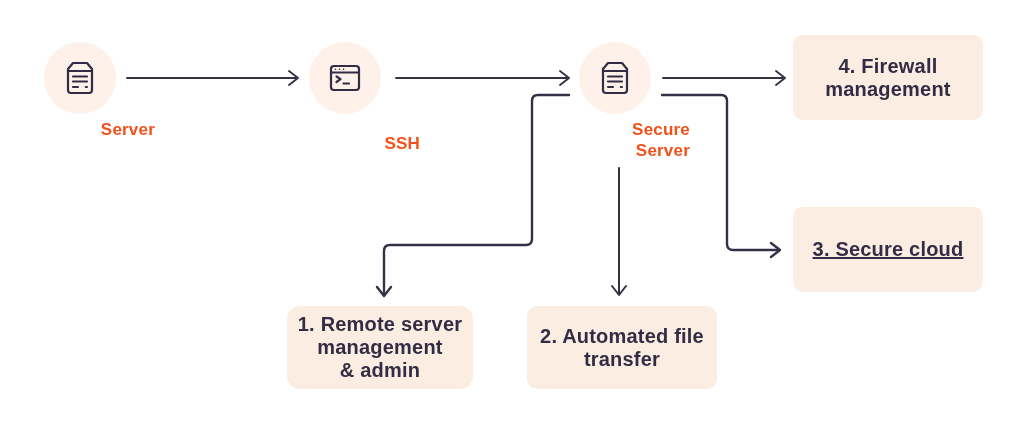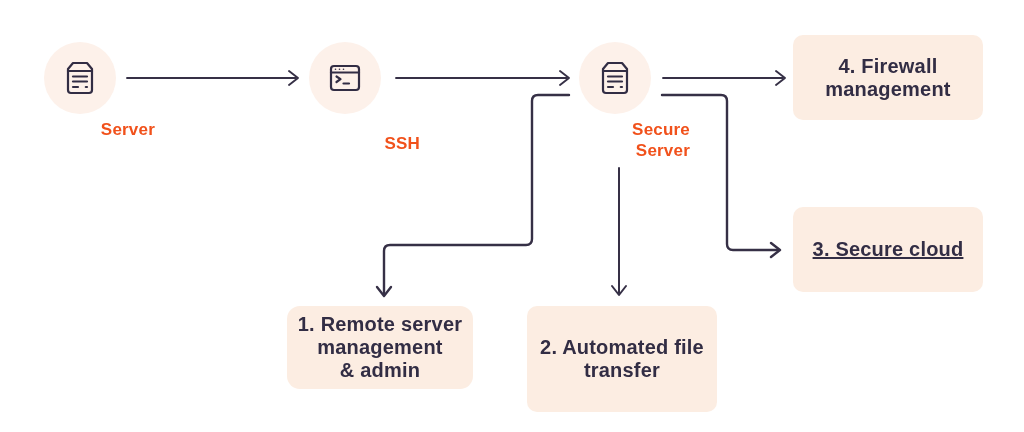--- a/index.html
+++ b/index.html
@@ -56,21 +56,21 @@
     justify-content: center;
     text-align: center;
     color: #322D44;
     font-weight: 700;
     font-size: 20px;
     line-height: 23px;
     letter-spacing: 0.2px;
     z-index: 2;
   }
   .outcome-1 { left: 287px; top: 306px; width: 186px; height: 83px; border-radius: 13px; }
-  .outcome-2 { left: 527px; top: 306px; width: 190px; height: 106px; }
+  .outcome-2 { left: 527px; top: 306px; width: 190px; height: 83px; }
   .outcome-3 { left: 793px; top: 207px; width: 190px; height: 85px; text-decoration: underline; }
   .outcome-4 { left: 793px; top: 35px;  width: 190px; height: 85px; }
 
   .icon-svg { display: block; }
 </style>
 </head>
 <body>
 
 <div class="canvas">
 

